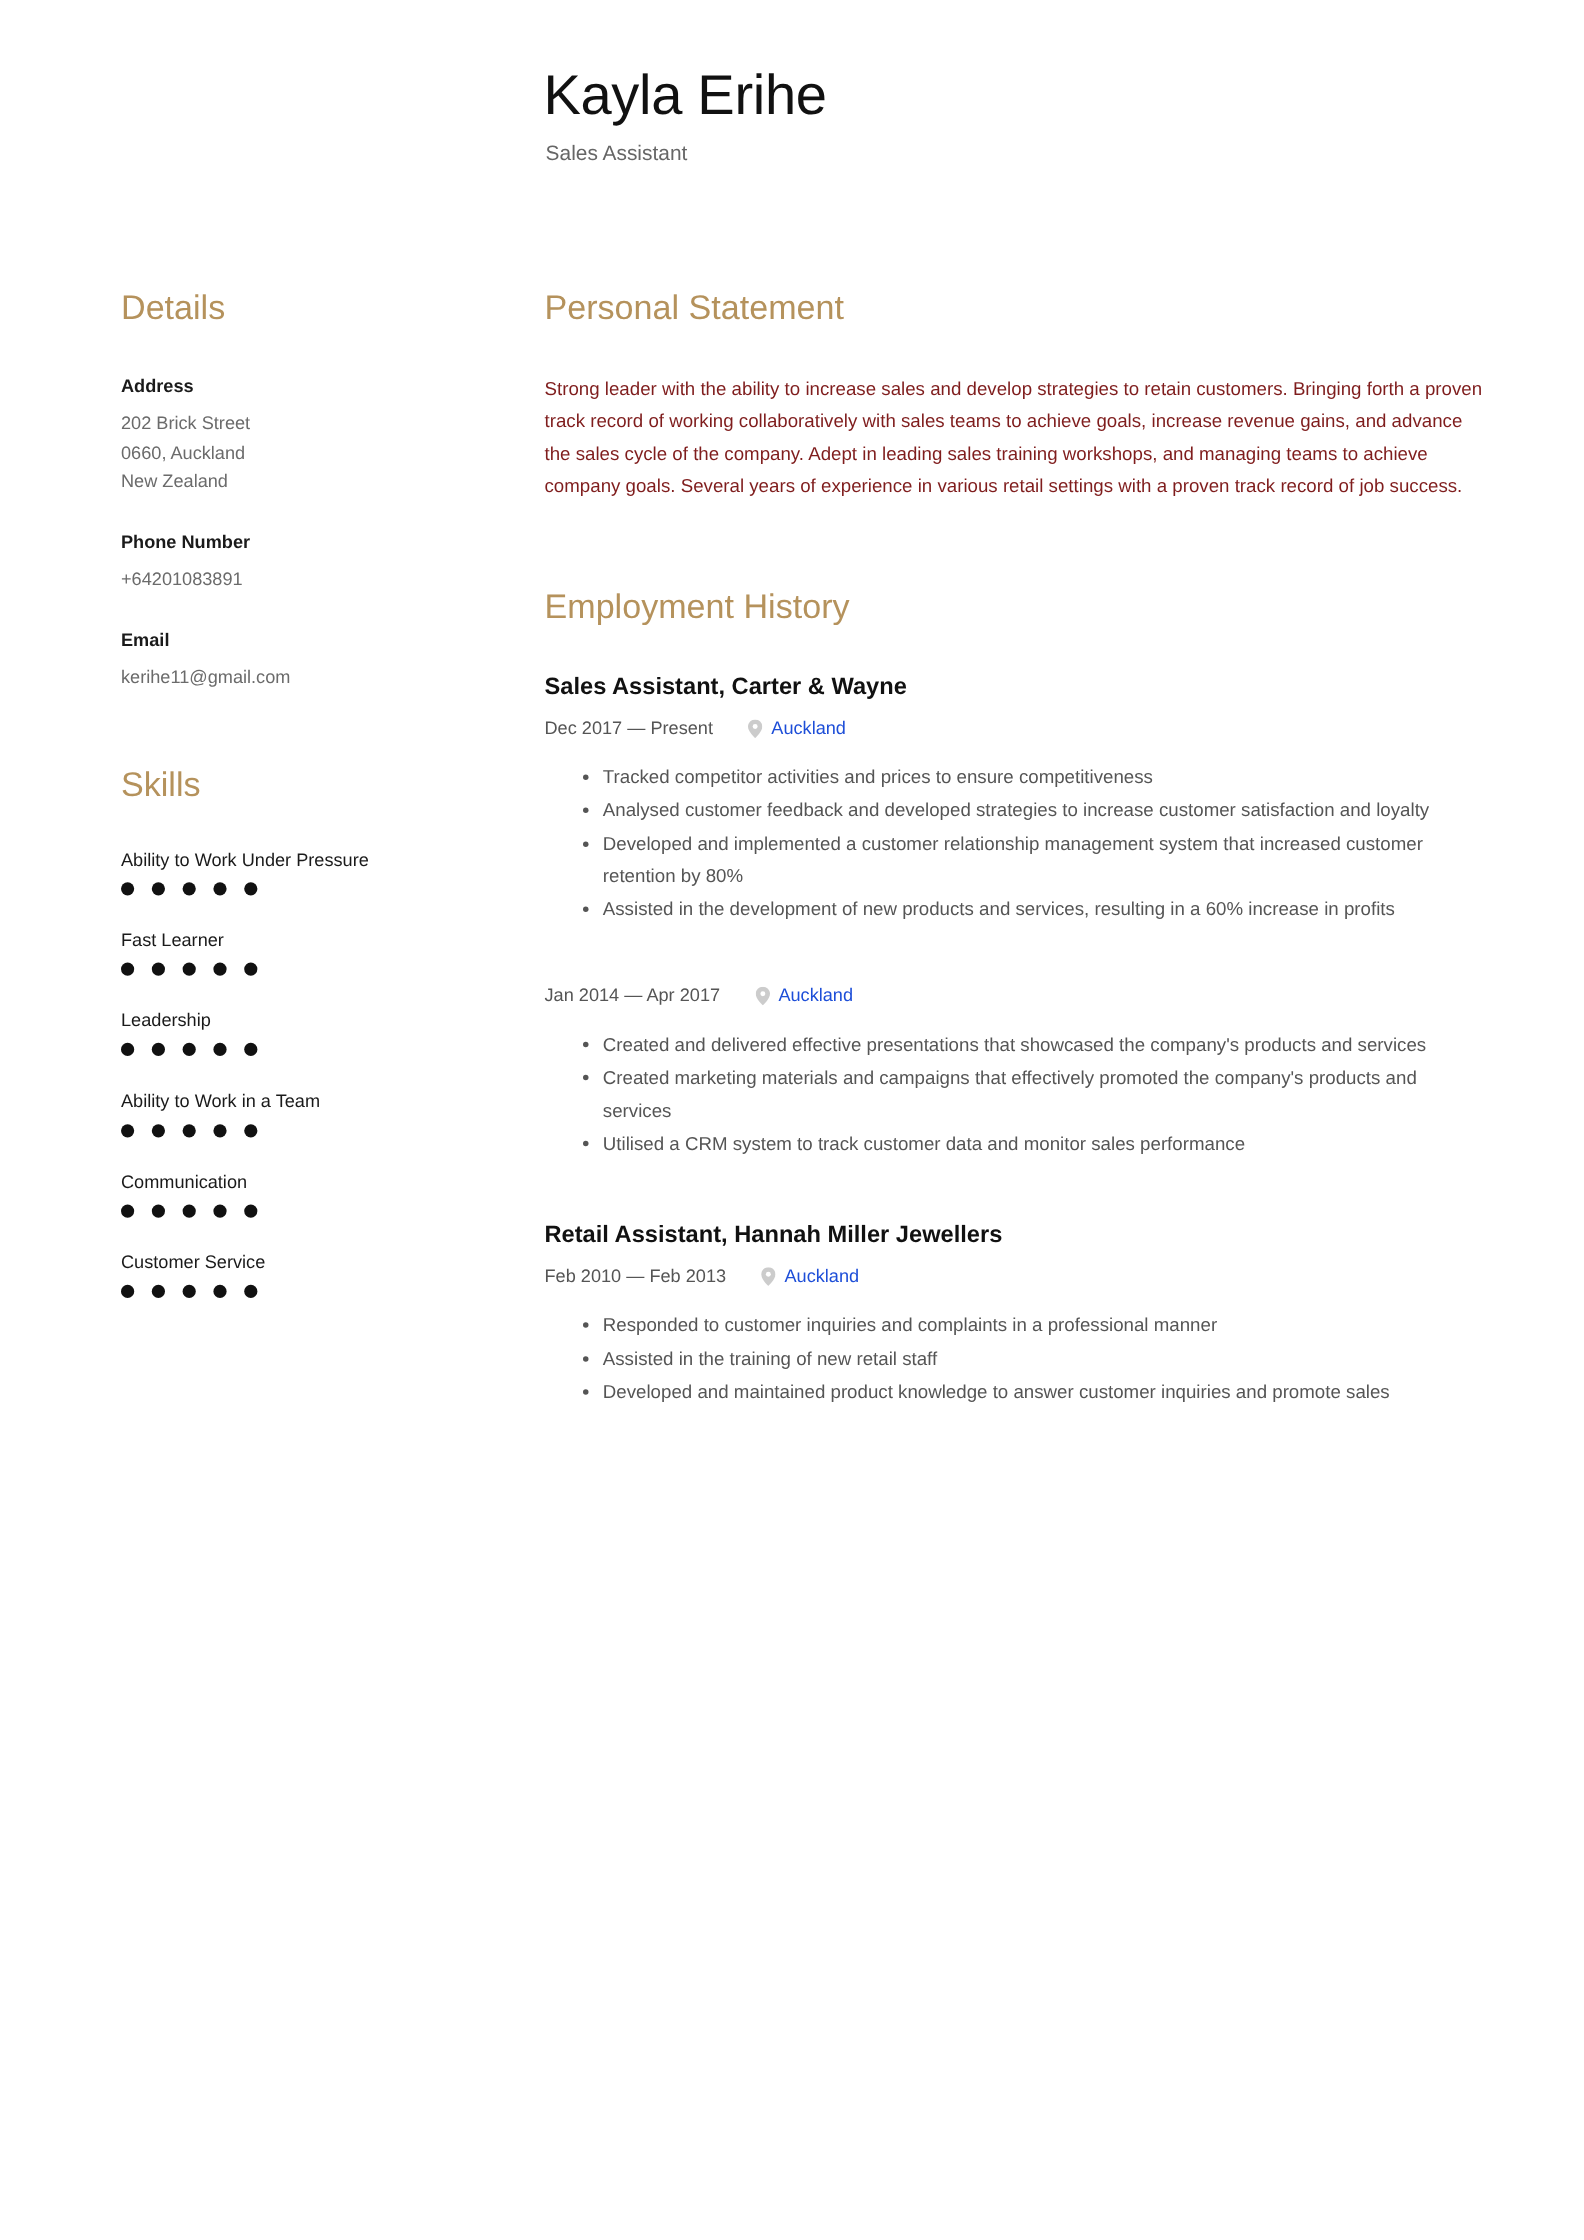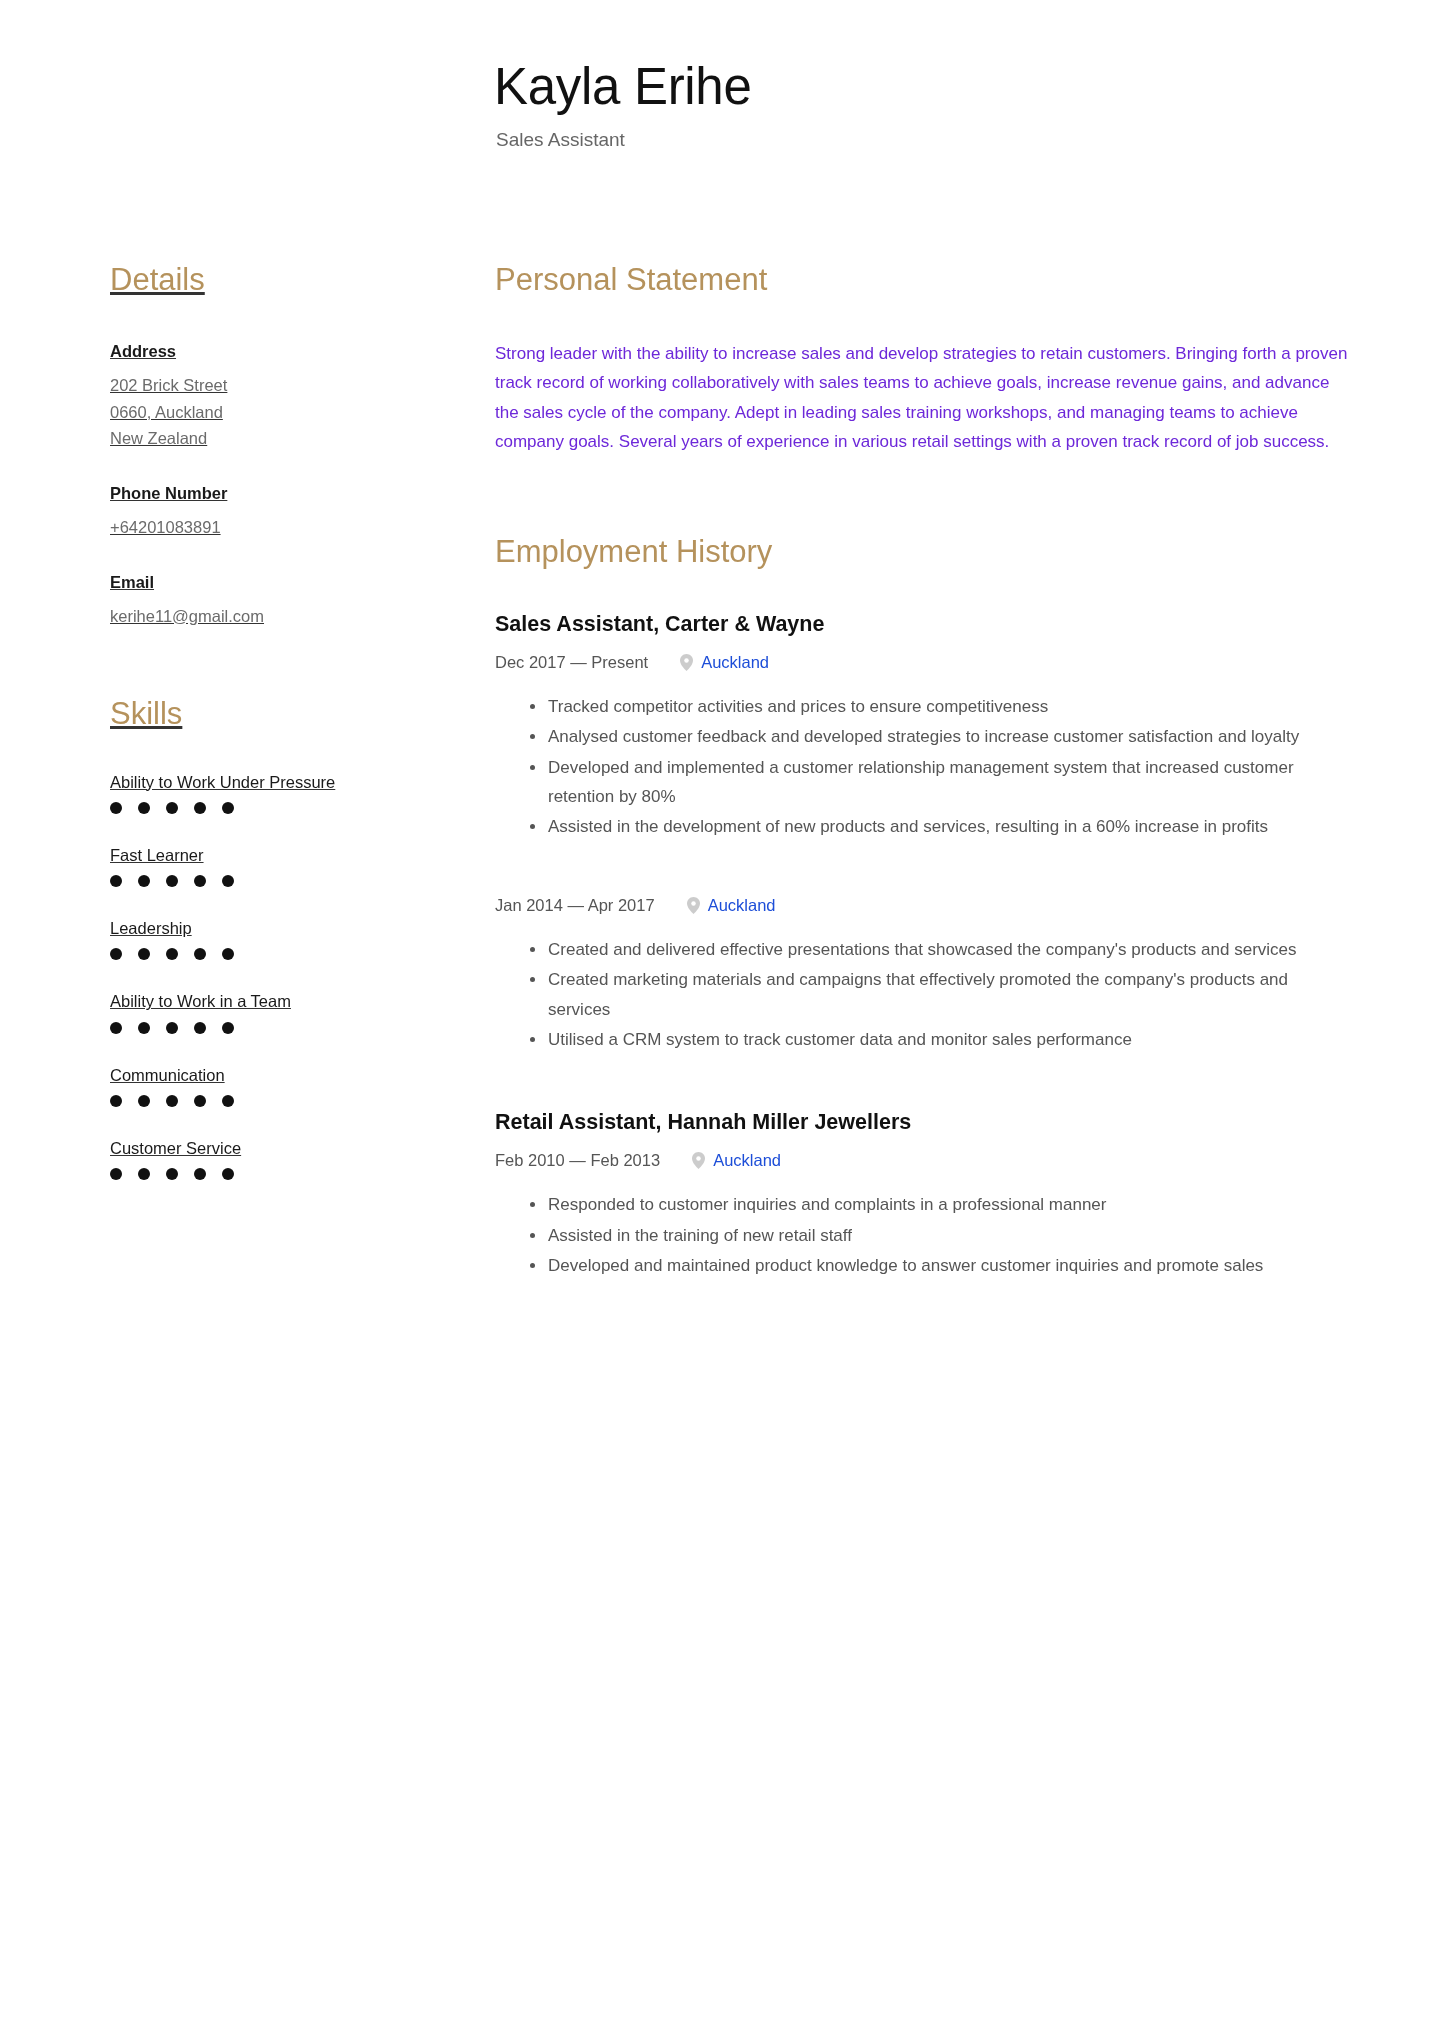--- a/index.html
+++ b/index.html
@@ -52,21 +52,20 @@
     margin-top: 108px;
     padding-left: 110px;
     padding-right: 60px;
     align-items: flex-start;
   }
 
   .col-left {
     width: 274px;
     flex: 0 0 274px;
     padding-right: 24px;
-    text-decoration: underline;
   }
 
   .col-right {
     flex: 1 1 auto;
     padding-left: 111px;
   }
 
   
   .section-title {
     font-size: 31px;
@@ -117,21 +116,21 @@
     width: 12px;
     height: 12px;
     border-radius: 50%;
     display: inline-block;
     background: #111111;
   }
 
   
   .statement-text {
     font-size: 17px;
-    color: #6d28d9;
+    color: #7f1d1d;
     line-height: 1.73;
     margin-top: 41px;
     max-width: 866px;
     text-align: left;
   }
 
   .employment-section { margin-top: 76px; }
 
   .job {
     margin-top: 54px;

